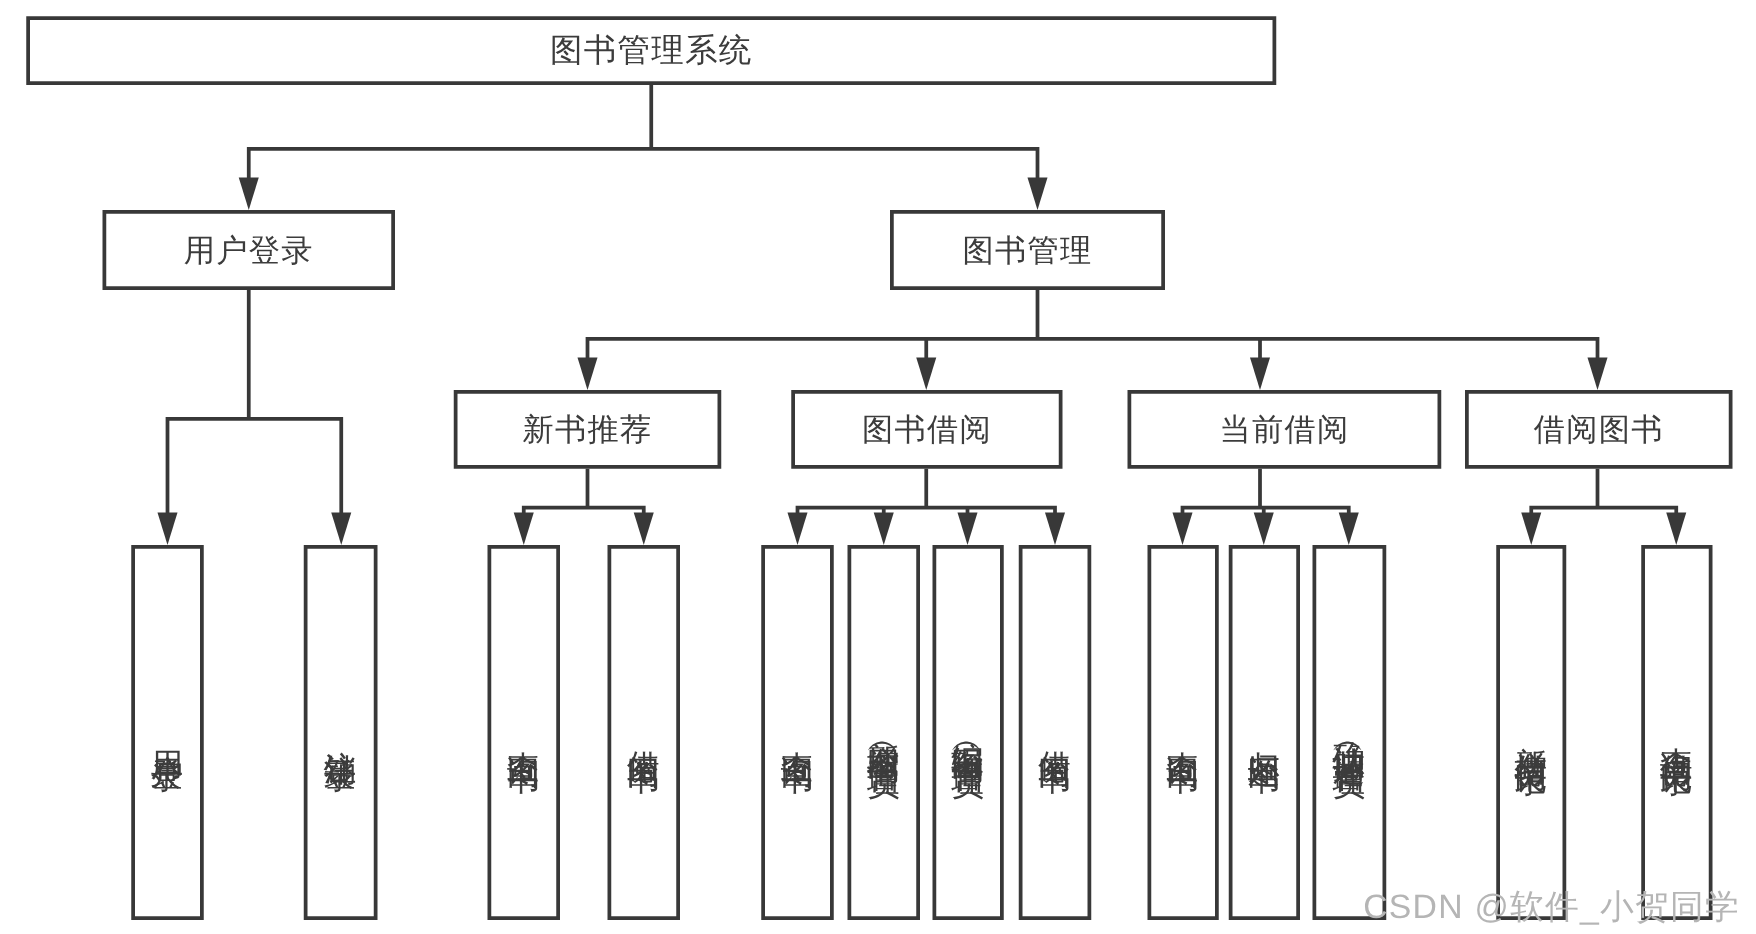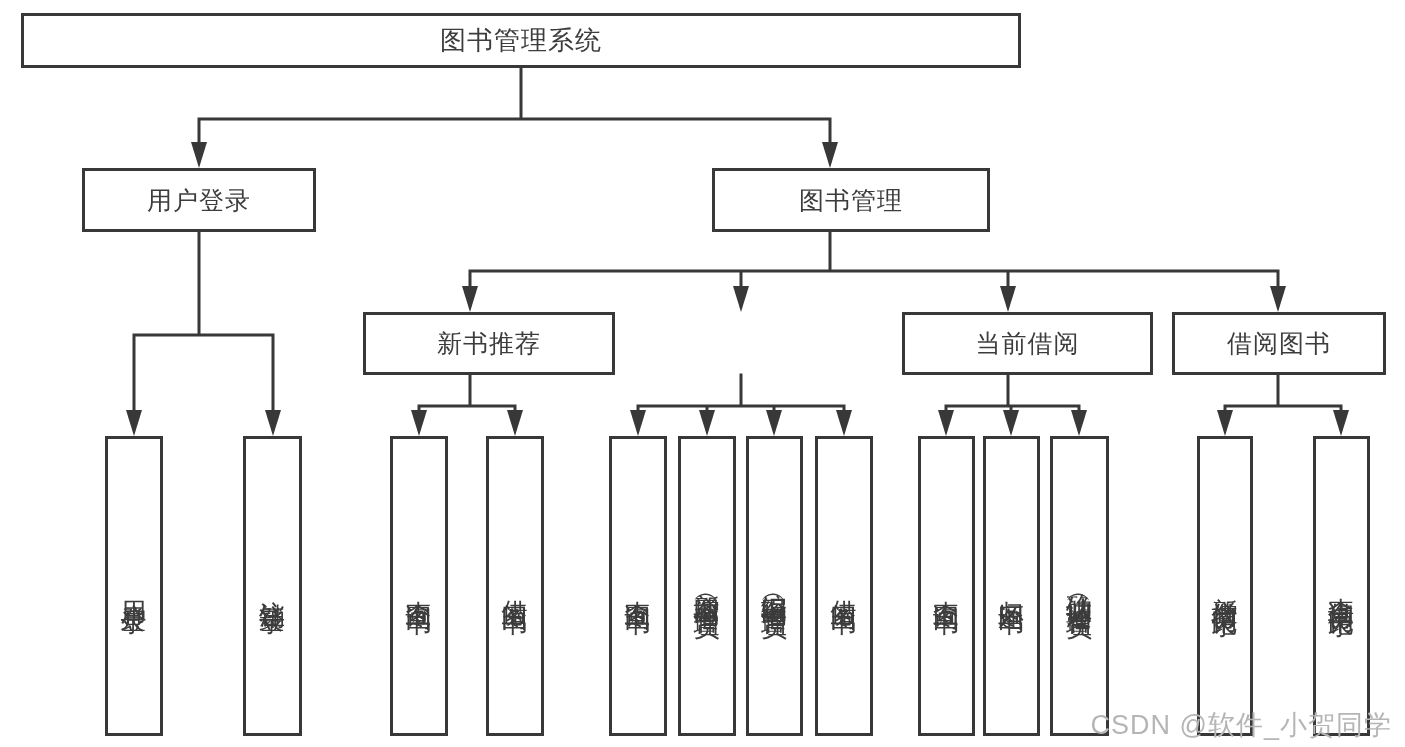--- a/index.html
+++ b/index.html
@@ -89,26 +89,29 @@
     </g>
   </svg>
 
   <div class="node hbox root-box" style="left:21px; top:13px; width:1000px; height:55px;">
     <span>图书管理系统</span>
   </div>
 
   <div class="node hbox l2" style="left:82px; width:234px;">
     <span>用户登录</span>
   </div>
-  <div class="node hbox l2" style="left:712px; width:278px;">
+  <div class="node hbox l2" style="left:712px; width:220px;">
     <span>图书管理</span>
   </div>
 
-  <div class="node hbox l3" style="left:363px; width:252px;">
+  <div class="node hbox l3" style="left:363px; width:214px;">
     <span>新书推荐</span>
+  </div>
+  <div class="node hbox l3" style="left:633px; width:217px;">
+    <span>图书借阅</span>
   </div>
   <div class="node hbox l3" style="left:902px; width:251px;">
     <span>当前借阅</span>
   </div>
   <div class="node hbox l3" style="left:1172px; width:214px;">
     <span>借阅图书</span>
   </div>
 
   <div class="node vbox l4" style="left:105px; width:58px;">
     <span>用户登录</span>

